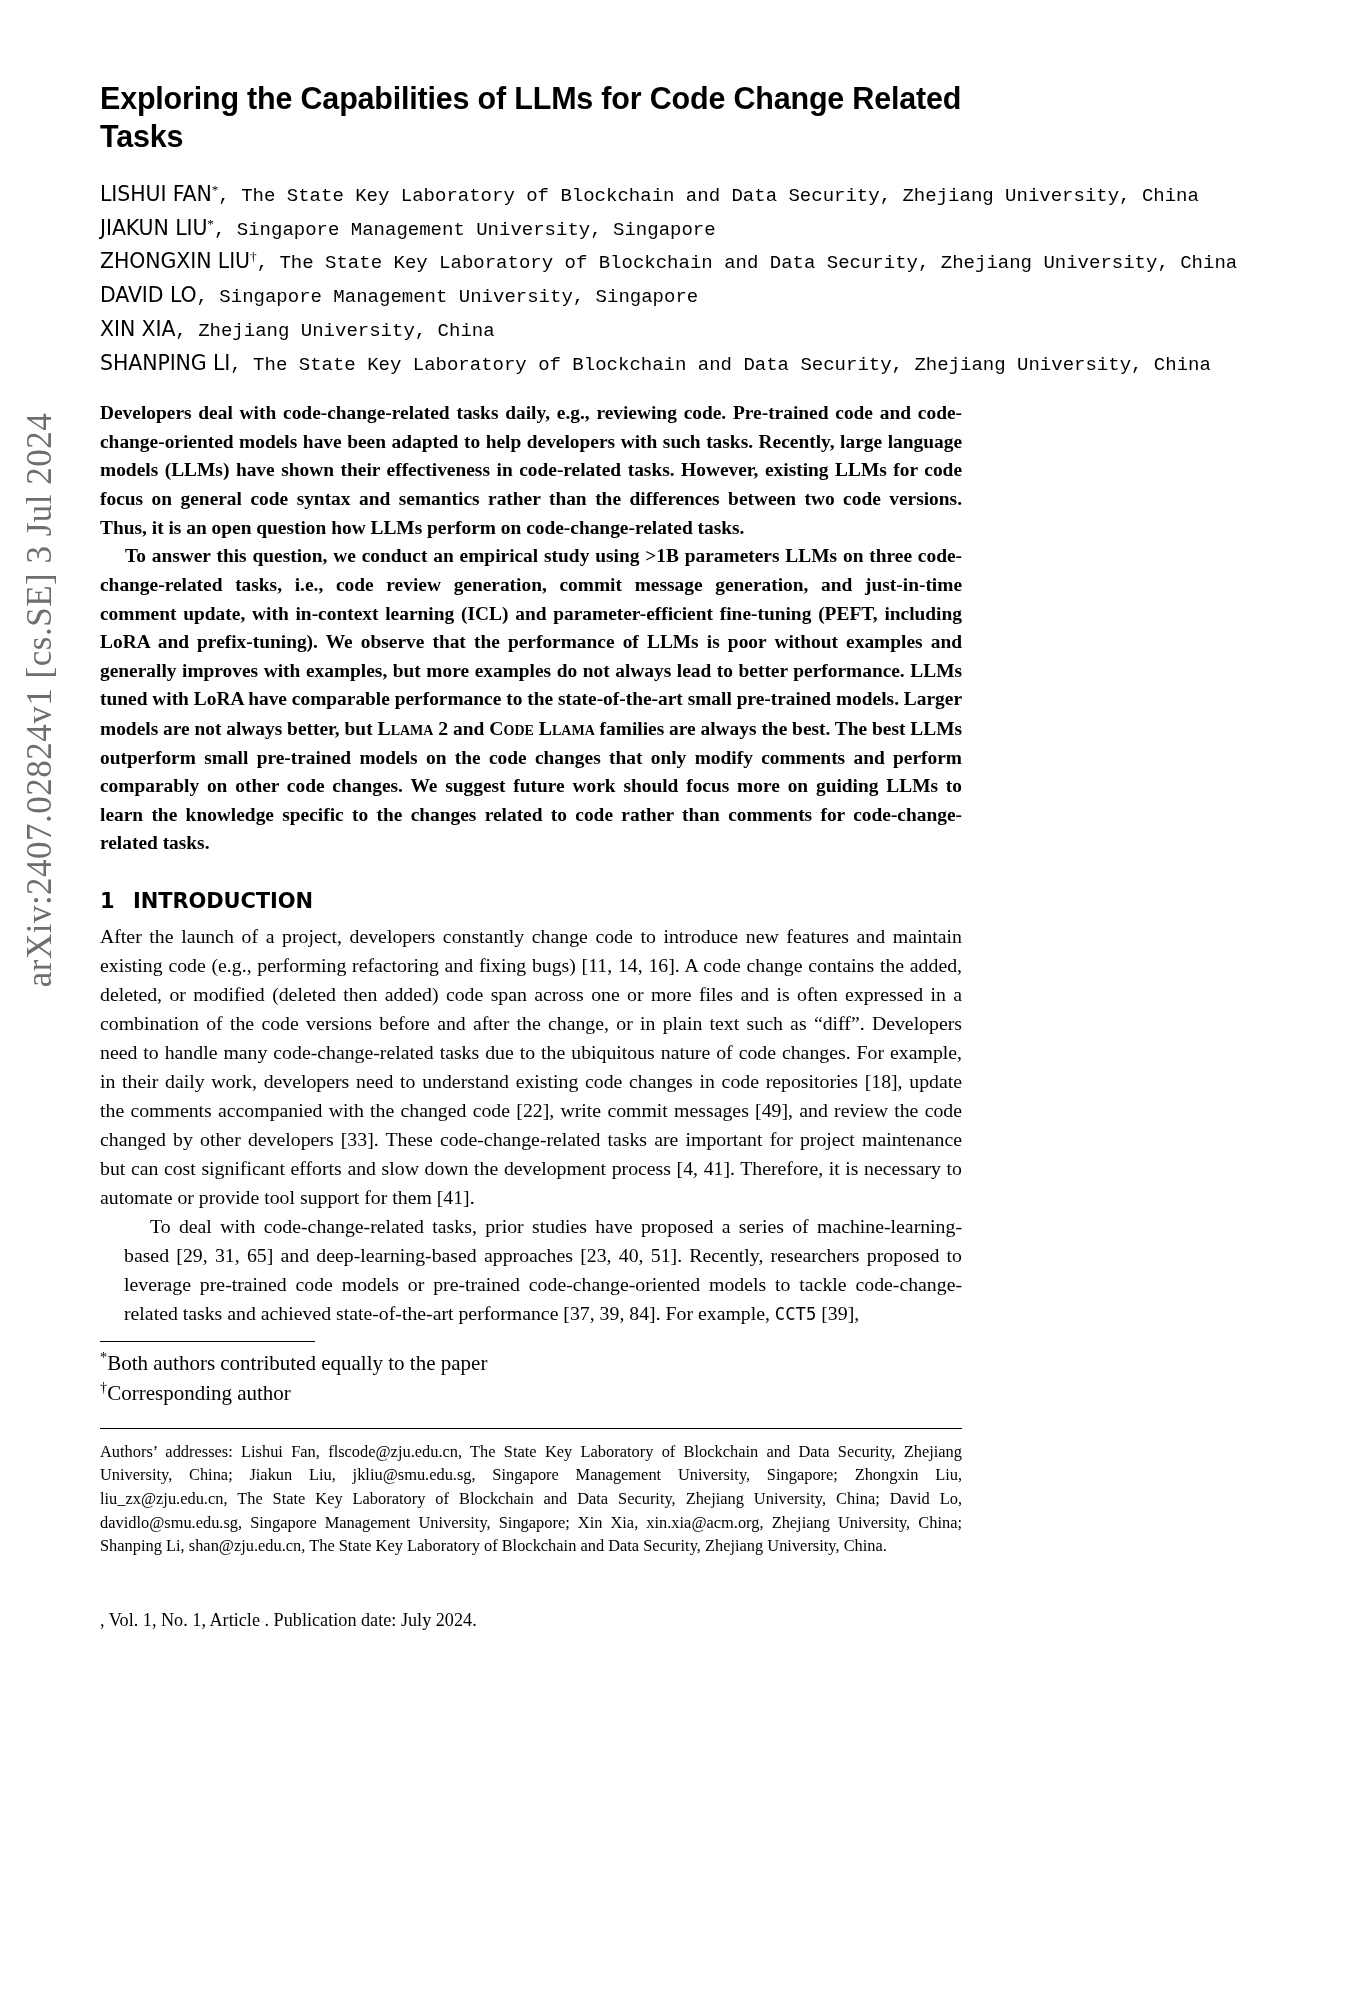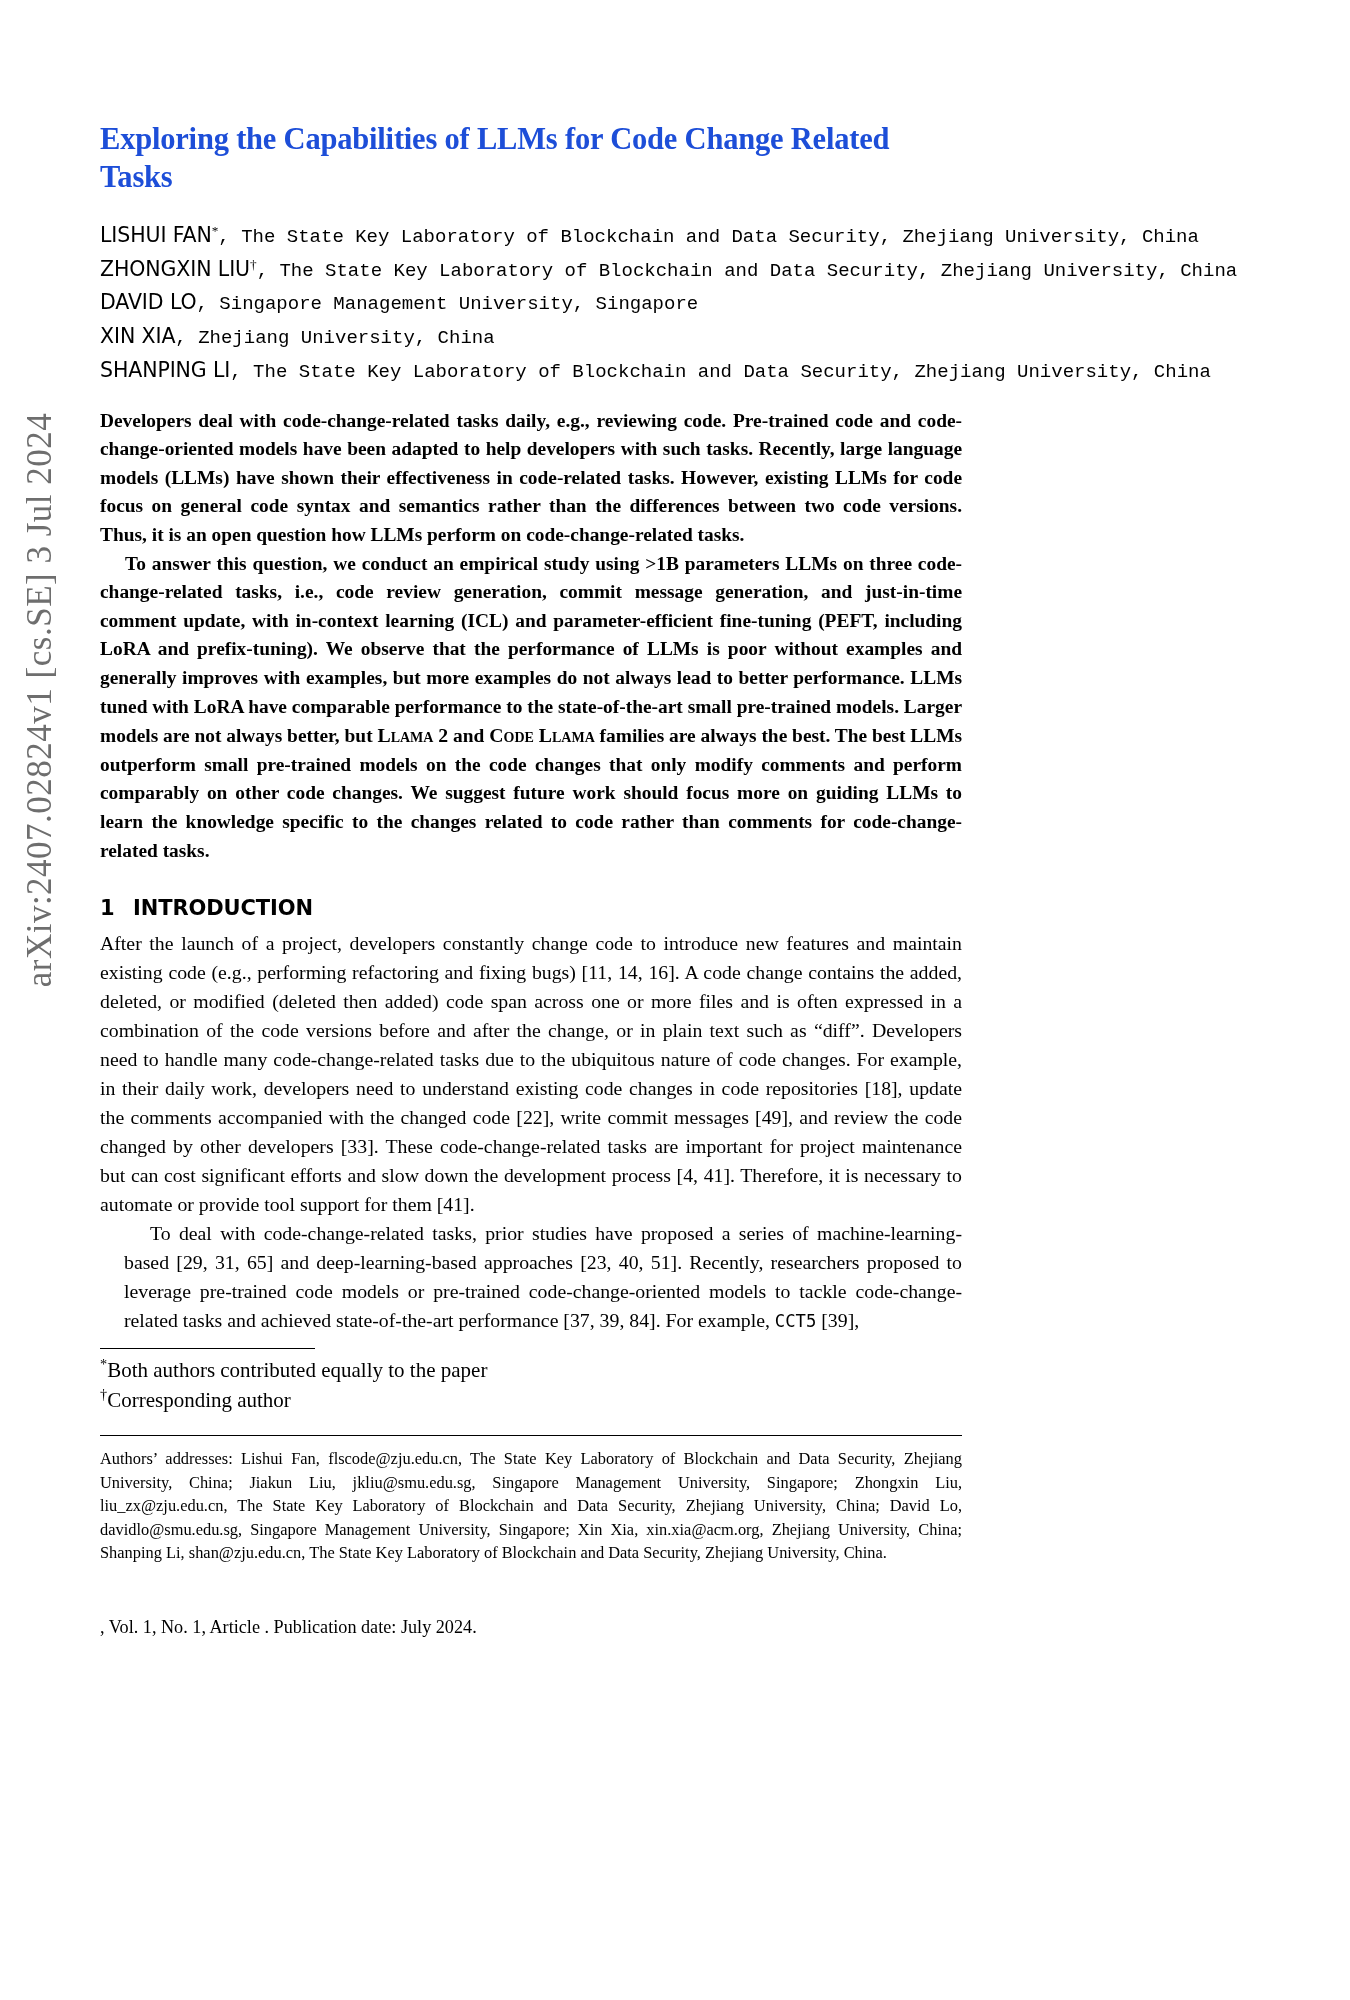--- a/index.html
+++ b/index.html
@@ -44,28 +44,28 @@
 
   
   .col {
     position: absolute;
     left: 100px;
     top: 0;
     width: 862px;
   }
 
   .title {
-    font-family: Liberation Serif, serif;
+    font-family: Liberation Sans, sans-serif;
     font-weight: bold;
     font-size: 30.5px;
     line-height: 1.26;
     letter-spacing: -0.2px;
-    margin-top: 120px;
+    margin-top: 79px;
     margin-bottom: 0;
-    color: #1d4ed8;
+    color: #000000;
   }
 
   .authors {
     margin-top: 22px;
   }
   .author-line {
     font-size: 19.5px;
     line-height: 1.565;
     white-space: nowrap;
   }
@@ -167,20 +167,23 @@
   <div class="col">
 
     <h1 class="title">Exploring the Capabilities of LLMs for Code Change Related Tasks</h1>
 
     <div class="authors">
 
       <div class="author-line">
         <span class="author-name">LISHUI FAN</span><sup class="mark">*</sup><span class="author-aff">, The State Key Laboratory of Blockchain and Data Security, Zhejiang University, China</span>
       </div>
 
+      <div class="author-line">
+        <span class="author-name">JIAKUN LIU</span><sup class="mark">*</sup><span class="author-aff">, Singapore Management University, Singapore</span>
+      </div>
 
       <div class="author-line">
         <span class="author-name">ZHONGXIN LIU</span><sup class="mark">†</sup><span class="author-aff">, The State Key Laboratory of Blockchain and Data Security, Zhejiang University, China</span>
       </div>
 
       <div class="author-line">
         <span class="author-name">DAVID LO</span><sup class="mark"></sup><span class="author-aff">, Singapore Management University, Singapore</span>
       </div>
 
       <div class="author-line">

